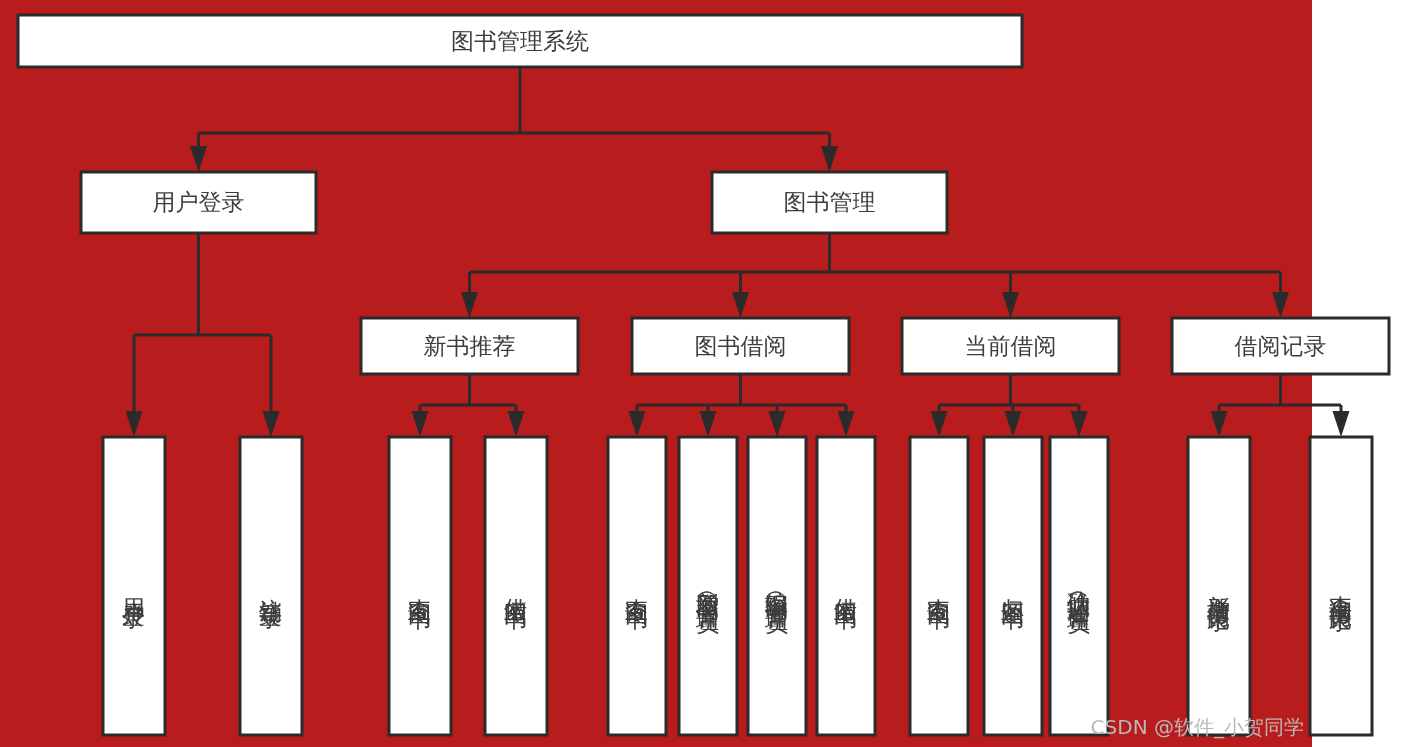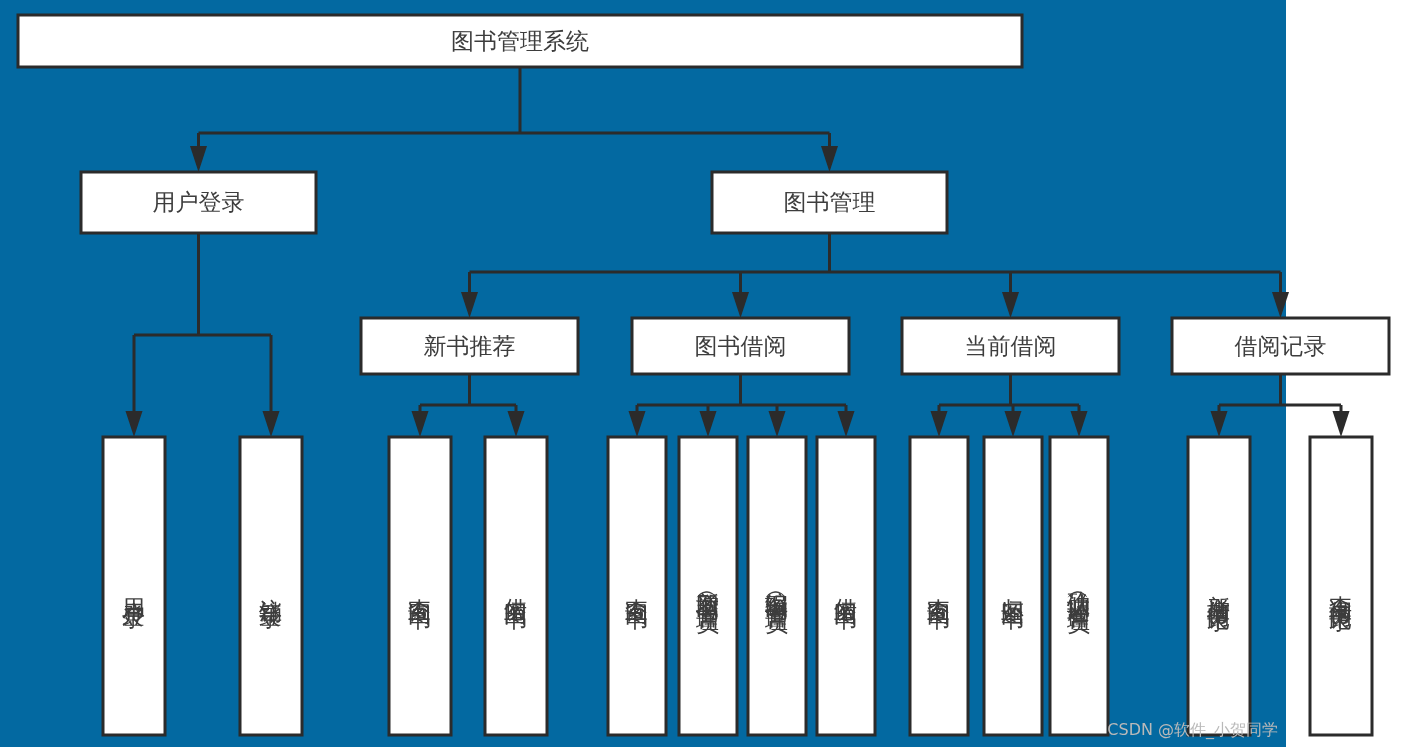--- a/index.html
+++ b/index.html
@@ -10,21 +10,22 @@
   body {
     width: 1405px;
     height: 747px;
     font-family: "DejaVu Sans", "Liberation Sans", sans-serif;
     overflow: hidden;
   }
   #diagram-root {
     position: relative;
     width: 1286px;
     height: 747px;
-    background: #0369a1;
+    background: #b91c1c;
+    padding-left: 26px;
   }
   svg.diagram {
     position: absolute;
     top: 0;
     left: 0;
     width: 1405px;
     height: 747px;
     display: block;
   }
   .node-rect {
@@ -57,21 +58,21 @@
     text-orientation: upright;
     letter-spacing: 3px;
     text-anchor: middle;
     dominant-baseline: central;
   }
   .watermark {
     position: absolute;
     right: 8px;
     bottom: 6px;
     font-family: "DejaVu Sans", "Liberation Sans", sans-serif;
-    font-size: 16px;
+    font-size: 20px;
     color: #b9b9b9;
     white-space: nowrap;
     pointer-events: none;
     user-select: none;
   }
 </style>
 </head>
 <body>
 
 <div id="diagram-root">

